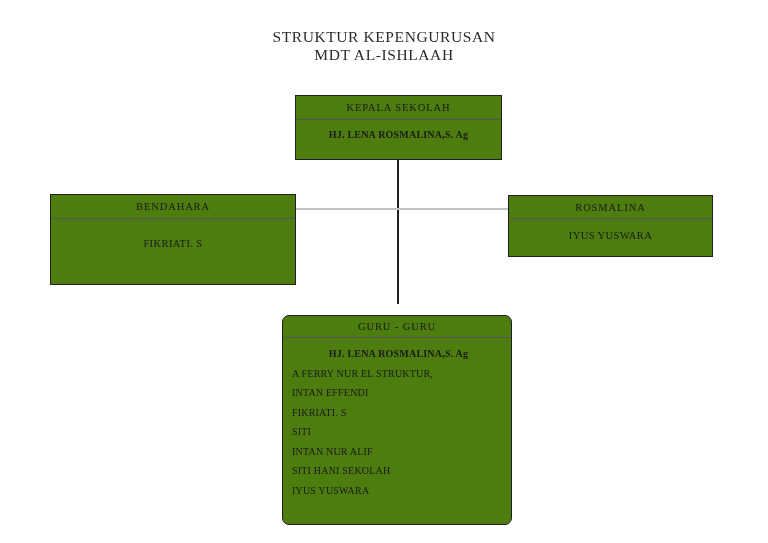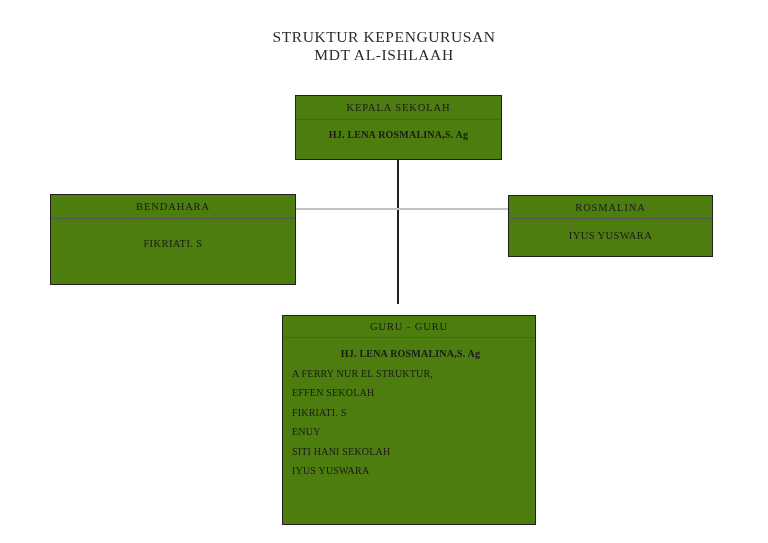--- a/index.html
+++ b/index.html
@@ -94,22 +94,23 @@
     width: 205px;
     height: 62px;
   }
   #node-sekertaris .node-header { height: 23px; }
   #node-sekertaris .node-body { padding-top: 11px; }
 
   
   #node-guru {
     left: 282px;
     top: 303px;
-    width: 254px;
+    width: 230px;
     height: 210px;
+    border-radius: 7px;
   }
   #node-guru .node-header { height: 22px; }
   .teacher-list {
     list-style: none;
     margin: 0;
     padding: 6px 0 0 9px;
     font-size: 10px;
     letter-spacing: 0.2px;
     line-height: 19.5px;
     text-align: left;
@@ -164,21 +165,22 @@
   <div class="node" id="node-sekertaris">
     <div class="node-header">ROSMALINA</div>
     <div class="node-body">IYUS YUSWARA</div>
   </div>
 
   <div class="node" id="node-guru">
     <div class="node-header">GURU - GURU</div>
     <ul class="teacher-list" id="teacher-list">
         <li class="lead">HJ. LENA ROSMALINA,S. Ag</li>
         <li>A FERRY NUR EL STRUKTUR,</li>
-        <li>EFFEN SEKOLAH</li>
+        <li>INTAN EFFENDI</li>
         <li>FIKRIATI. S</li>
-        <li>ENUY</li>
+        <li>SITI</li>
+        <li>INTAN NUR ALIF</li>
         <li>SITI HANI SEKOLAH</li>
         <li>IYUS YUSWARA</li>
       </ul>
   </div>
 
 </div>
 
 </body></html>

